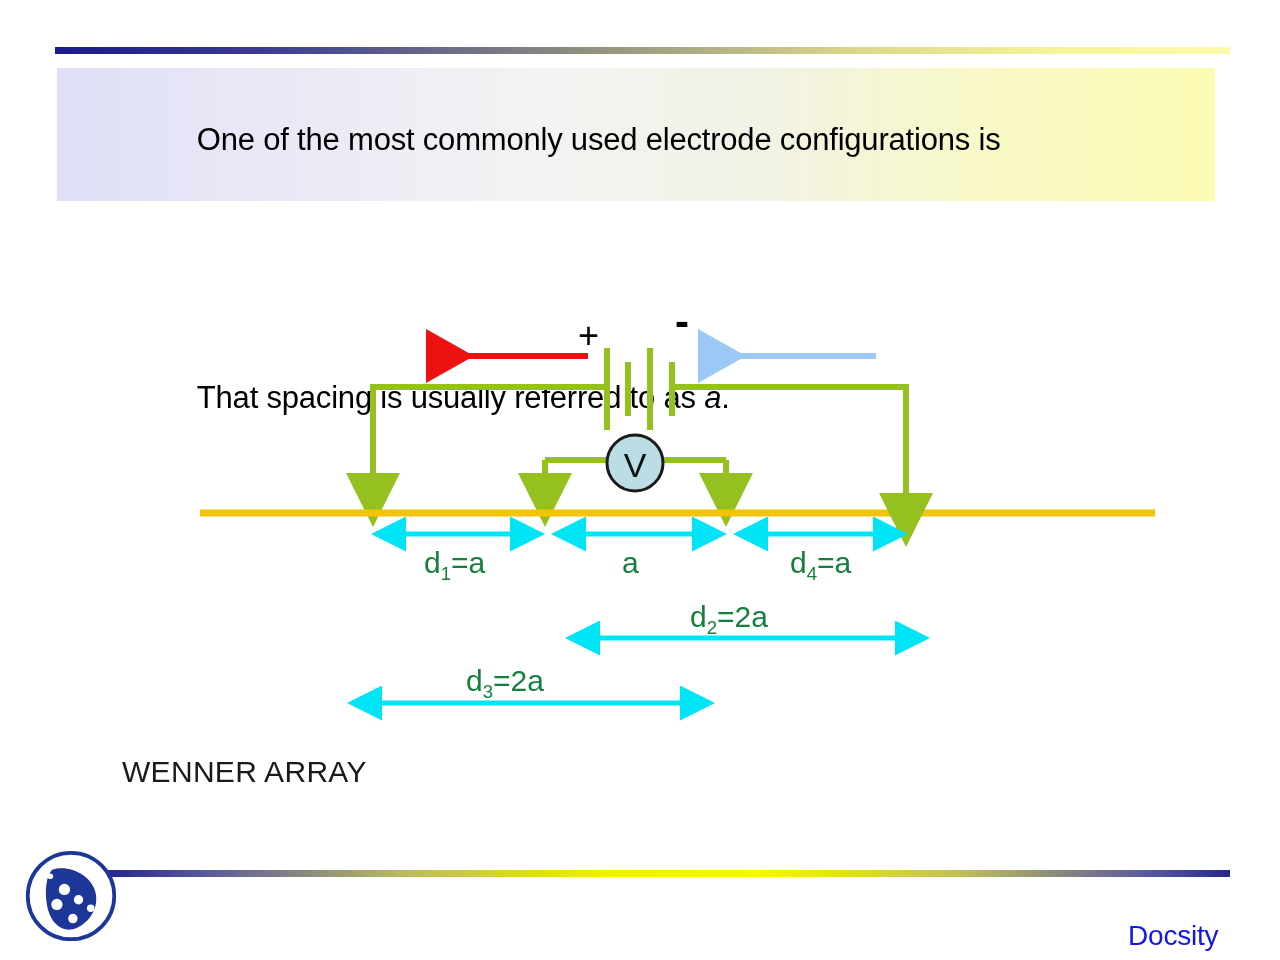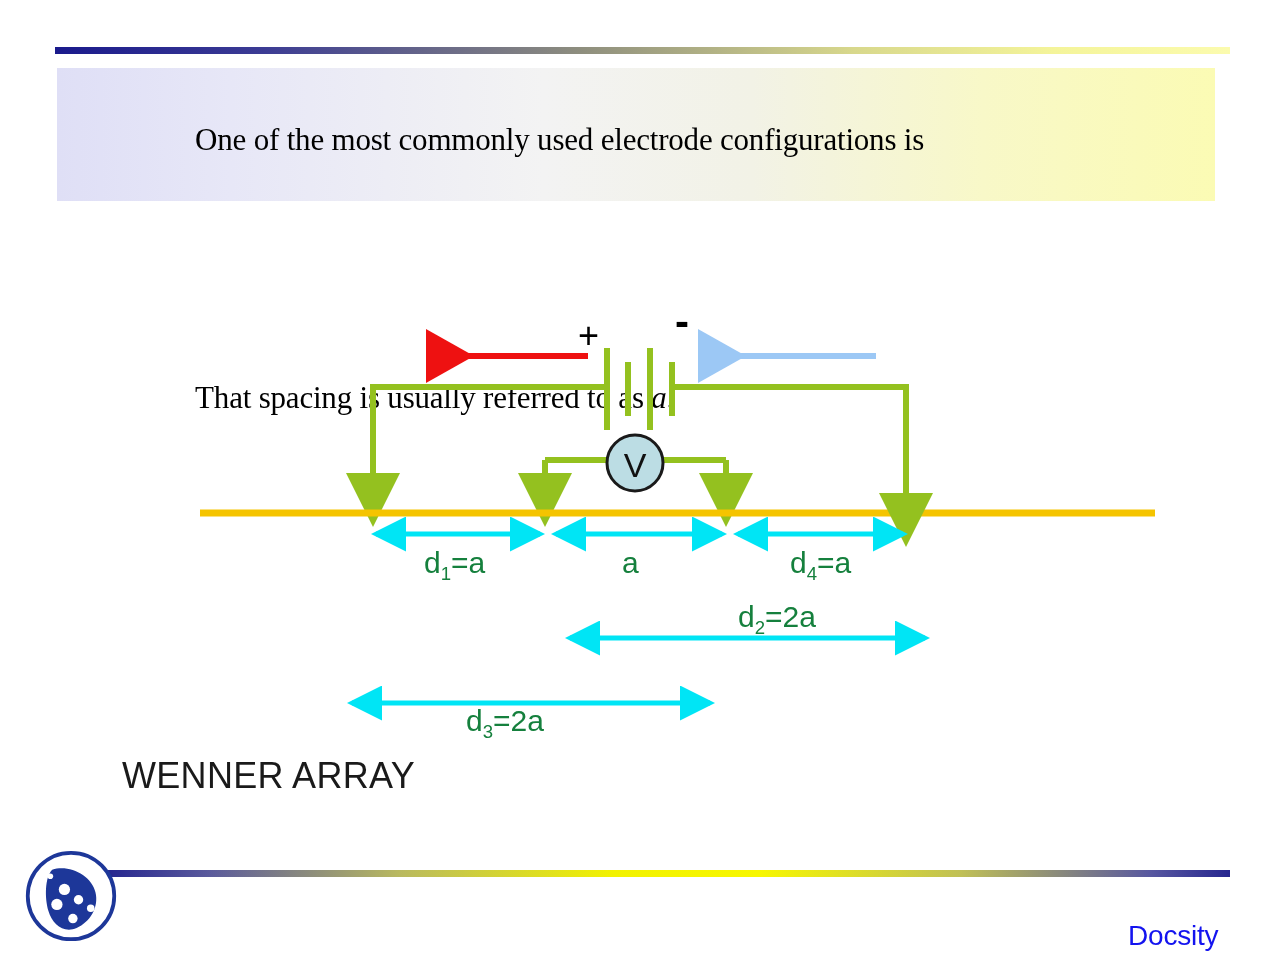--- a/index.html
+++ b/index.html
@@ -38,39 +38,38 @@
   #para {
     position: absolute;
     left: 180px;
     top: 75px;
     width: 990px;
     font-size: 31px;
     line-height: 43px;
     letter-spacing: -0.2px;
     color: #000000;
     white-space: pre-wrap;
-    font-family: Liberation Serif, serif;
   }
   #para .ital { font-style: italic; }
 
   
   #diagram {
     position: absolute;
     left: 0;
     top: 0;
     width: 1280px;
     height: 960px;
   }
 
   
   #wenner-label {
     position: absolute;
     left: 122px;
     top: 755px;
-    font-size: 36px;
+    font-size: 30px;
     color: #1a1a1a;
     letter-spacing: 0.3px;
   }
 
   
   #bottom-rule {
     position: absolute;
     left: 108px;
     top: 870px;
     width: 1122px;
@@ -186,23 +185,23 @@
 
   <line x1="352" y1="703" x2="710" y2="703" stroke="#00e5f5" stroke-width="5" marker-start="url(#ar-cyan-e)" marker-end="url(#ar-cyan-s)"></line>
 </svg>
 
 <div class="lbl" style="left:424px; top:546px;"><span>d</span><sub>1</sub><span>=a</span></div>
 
 <div class="lbl" style="left:622px; top:546px;"><span>a</span></div>
 
 <div class="lbl" style="left:790px; top:546px;"><span>d</span><sub>4</sub><span>=a</span></div>
 
-<div class="lbl" style="left:690px; top:600px;margin-left:48px;"><span>d</span><sub>2</sub><span>=2a</span></div>
-
-<div class="lbl" style="left:466px; top:704px;text-align:center;"><span>d</span><sub>3</sub><span>=2a</span></div>
+<div class="lbl" style="left:690px; top:600px;"><span>d</span><sub>2</sub><span>=2a</span></div>
+
+<div class="lbl" style="left:466px; top:664px;text-align:center;"><span>d</span><sub>3</sub><span>=2a</span></div>
 
 <div id="wenner-label">WENNER ARRAY</div>
 
 <div id="bottom-rule"></div>
 
 <svg id="logo" viewBox="0 0 100 100">
   <circle cx="50" cy="50" r="46" fill="#ffffff" stroke="#1d3799" stroke-width="4"></circle>
   <path d="M30,22 C48,16 72,28 76,46 C80,62 70,78 56,84 C42,90 30,80 26,66
            C22,52 22,30 30,22 Z" fill="#1d3799"></path>
   <circle cx="43" cy="43" r="6" fill="#ffffff"></circle>

